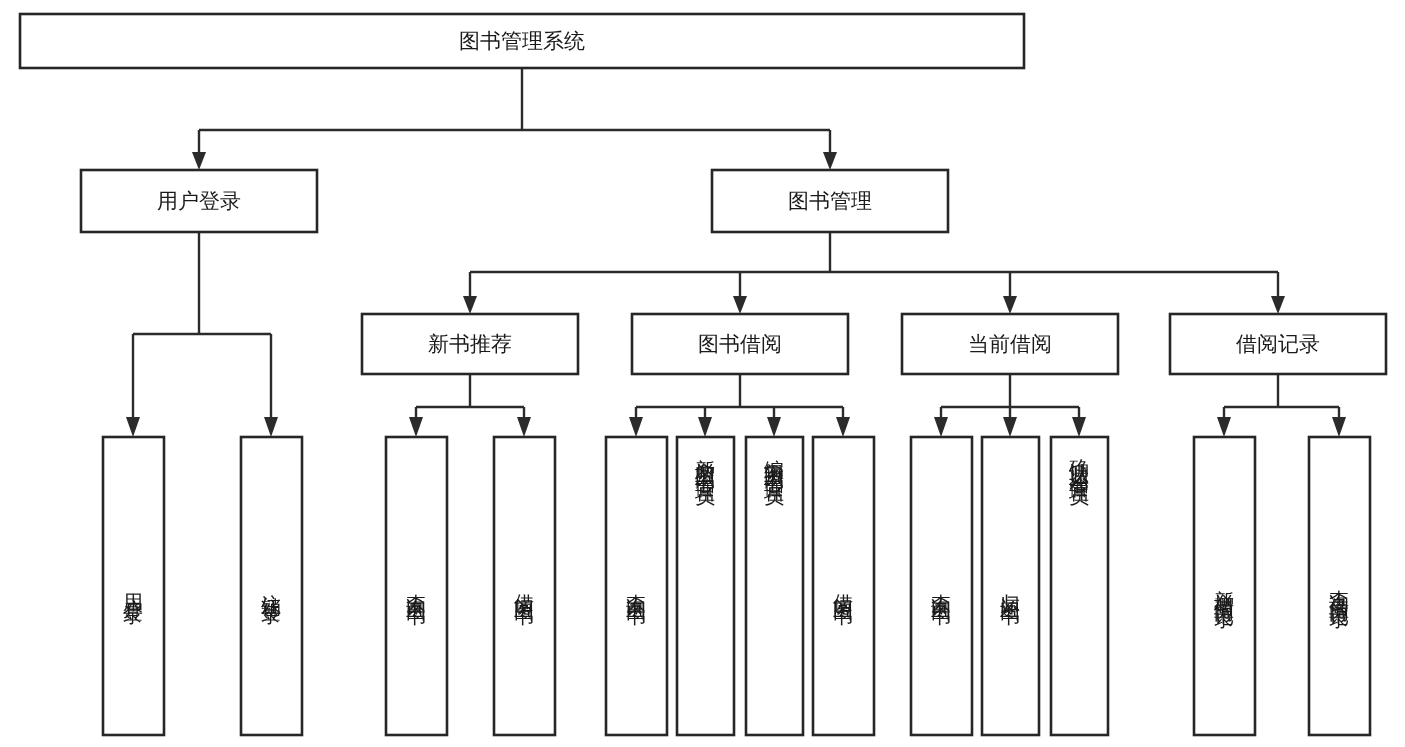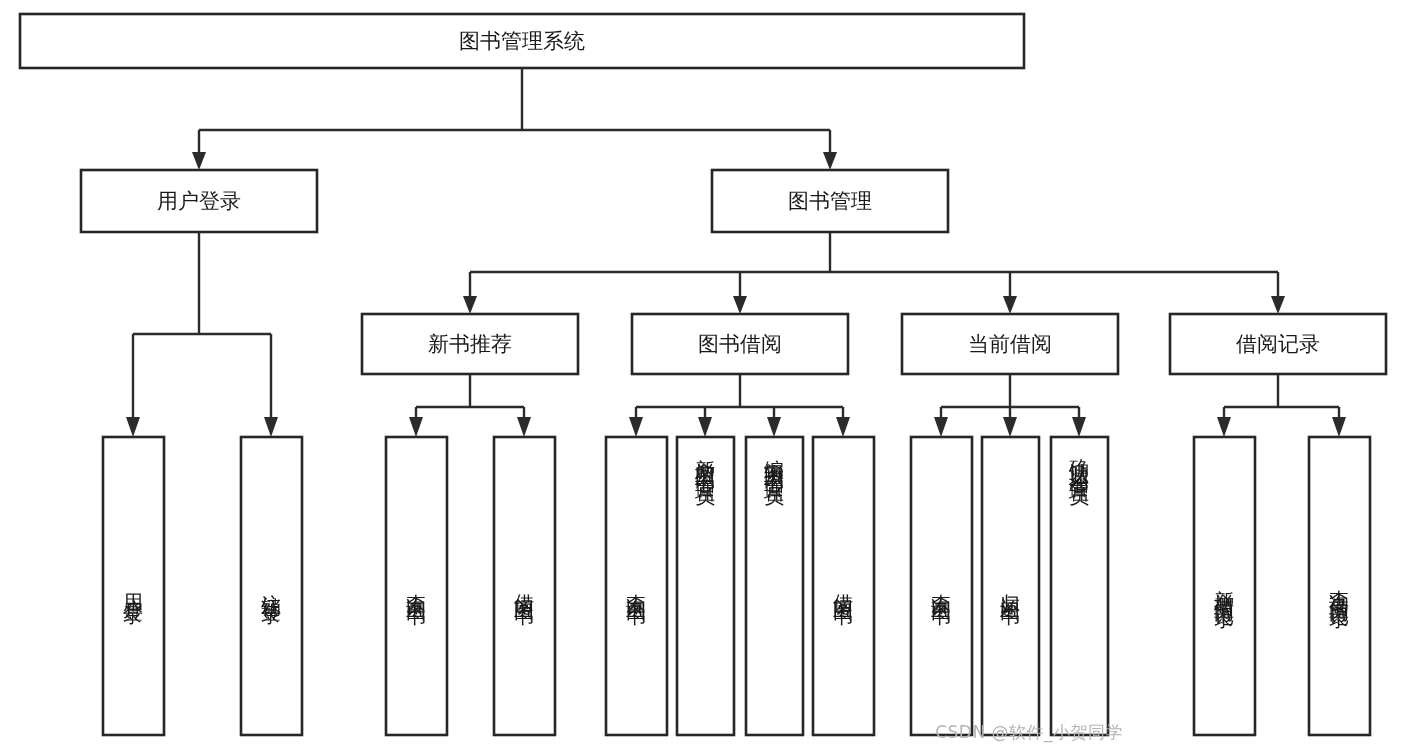--- a/index.html
+++ b/index.html
@@ -268,15 +268,14 @@
     <span class="vtext">确认归还（管理员）</span>
   </div>
 
   <div class="leaf-label-box center-align" style="left:1194px; top:437px; width:61px; height:298px;">
     <span class="vtext">新增借阅记录</span>
   </div>
   <div class="leaf-label-box center-align" style="left:1309px; top:437px; width:61px; height:298px;">
     <span class="vtext">查询借阅记录</span>
   </div>
 
-  <div id="watermark">CSDN @软件_小贺同学</div>
 
 </div>
 
 </body></html>

